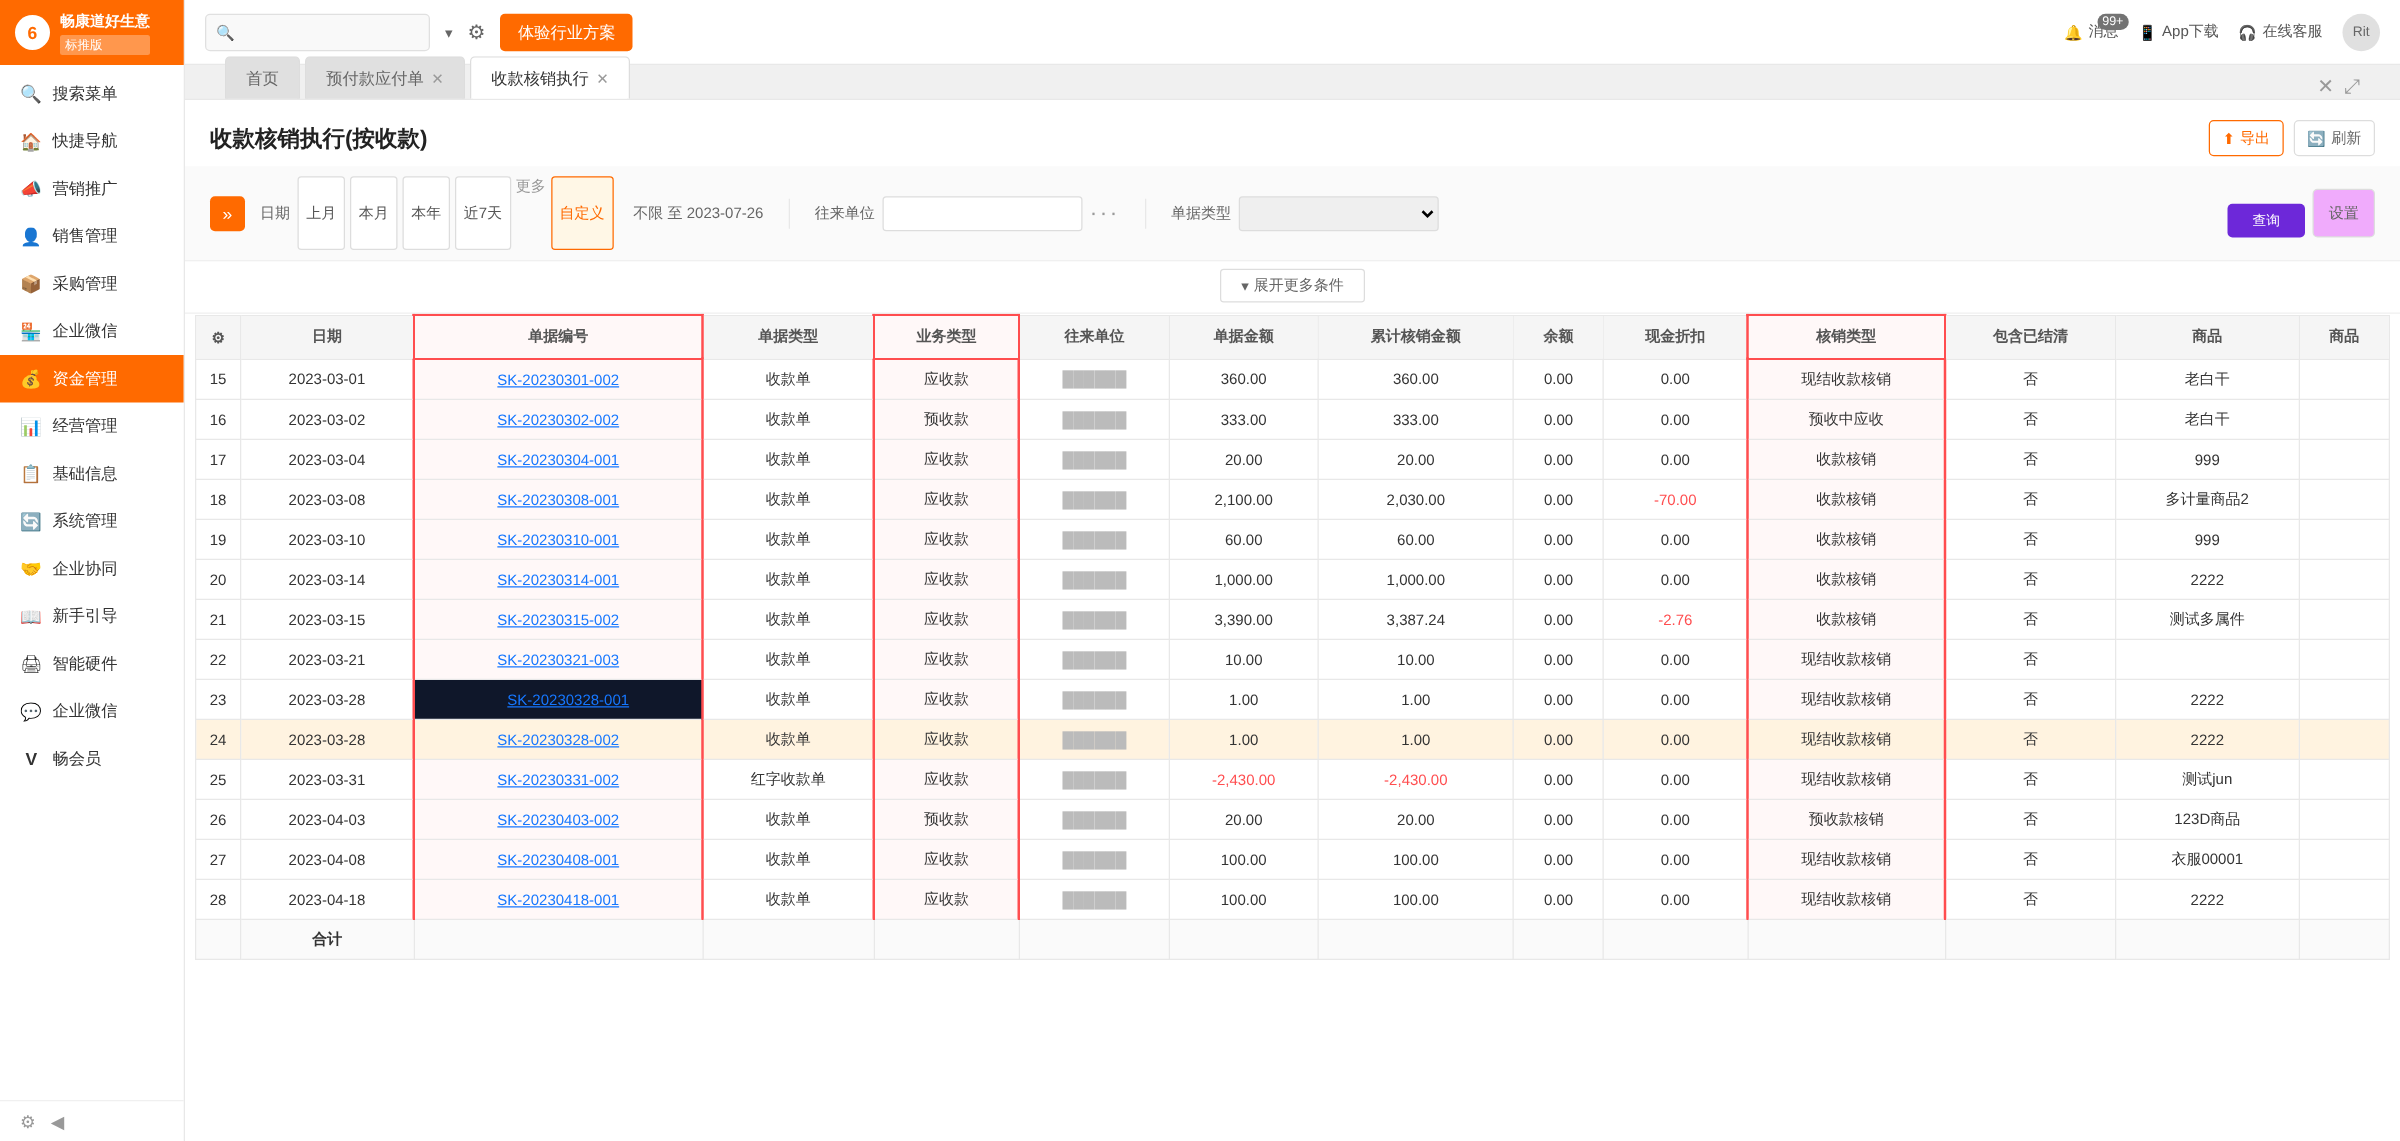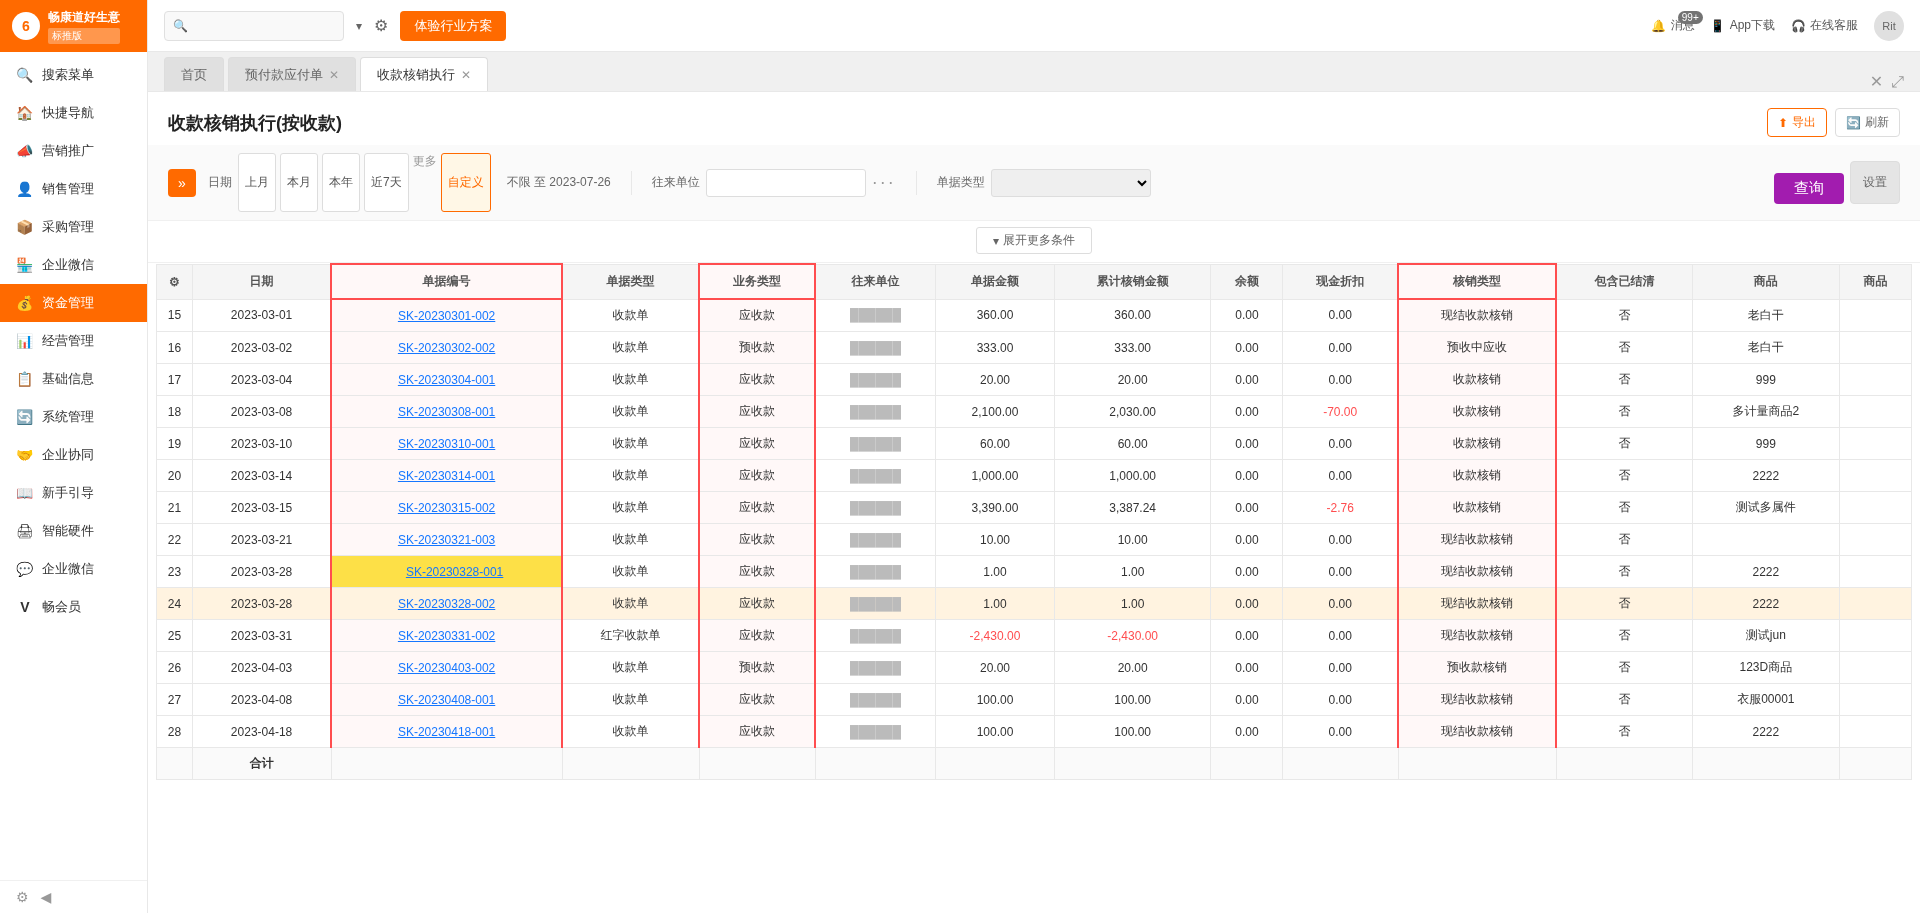--- a/index.html
+++ b/index.html
@@ -26,21 +26,21 @@
     .topbar-search input { border: none; background: transparent; outline: none; font-size: 12px; color: #999; width: 100%; }
     .topbar-dropdown { font-size: 12px; color: #666; cursor: pointer; }
     .topbar-gear { font-size: 16px; color: #666; cursor: pointer; }
     .topbar-solution-btn { background: #ff6a00; color: #fff; border: none; padding: 6px 14px; border-radius: 4px; font-size: 13px; cursor: pointer; }
     .topbar-right { margin-left: auto; display: flex; align-items: center; gap: 16px; }
     .topbar-msg { position: relative; display: flex; align-items: center; gap: 4px; cursor: pointer; color: #555; font-size: 12px; }
     .topbar-badge { background: #737373; color: #fff; font-size: 10px; padding: 1px 4px; border-radius: 8px; position: absolute; top: -6px; right: -8px; }
     .topbar-app, .topbar-service { display: flex; align-items: center; gap: 4px; cursor: pointer; color: #555; font-size: 12px; }
 
     
-    .tabs { height: 40px; background: #f0f0f0; border-bottom: 1px solid #e8e8e8; display: flex; align-items: flex-end; padding: 0 16px; }
+    .tabs { height: 28px; background: #f0f0f0; border-bottom: 1px solid #e8e8e8; display: flex; align-items: flex-end; padding: 0 32px; }
     .tab { height: 34px; padding: 0 16px; display: flex; align-items: center; gap: 6px; cursor: pointer; font-size: 13px; color: #666; background: #e0e0e0; border-radius: 4px 4px 0 0; margin-right: 4px; border: 1px solid #ddd; border-bottom: none; }
     .tab.active { background: #fff; color: #333; font-weight: 400; }
     .tab-close { color: #999; font-size: 12px; cursor: pointer; }
     .tabs-right { margin-left: auto; display: flex; gap: 8px; align-items: center; }
     .tabs-expand { color: #999; cursor: pointer; font-size: 16px; }
 
     
     .page { flex: 1; overflow: hidden; background: #fff; display: flex; flex-direction: column; padding: 0; }
     .page-header { padding: 16px 20px 8px; display: flex; align-items: center; justify-content: space-between; }
     .page-title { font-size: 18px; font-weight: 600; color: #222; }
@@ -53,22 +53,22 @@
     .filter-expand-btn { width: 28px; height: 28px; background: #ff6a00; color: #fff; border: none; border-radius: 4px; cursor: pointer; display: flex; align-items: center; justify-content: center; font-size: 14px; }
     .filter-group { display: flex; align-items: center; gap: 6px; font-size: 12px; color: #555; }
     .filter-label { color: #666; white-space: nowrap; }
     .filter-date-btns { display: flex; gap: 4px; }
     .filter-date-btn { padding: 20px 6px; border: 1px solid #ddd; background: #fff; border-radius: 3px; cursor: pointer; font-size: 12px; color: #555; }
     .filter-date-btn.custom { background: #fff7e6; border-color: #ff6a00; color: #ff6a00; }
     .filter-more { color: #999; cursor: pointer; font-size: 12px; }
     .filter-input { border: 1px solid #ddd; border-radius: 3px; padding: 3px 8px; font-size: 12px; width: 160px; height: 28px; outline: none; }
     .filter-dots { color: #999; font-size: 18px; letter-spacing: 2px; }
     .filter-select { border: 1px solid #ddd; border-radius: 3px; padding: 3px 8px; font-size: 12px; width: 160px; height: 28px; outline: none; }
-    .btn-query { background: #a21caf; color: #fff; border: none; padding: 6px 20px; border-radius: 4px; cursor: pointer; font-size: 15px; margin-top: 12px; }
-    .btn-setting { background: #e5e5e5; color: #666; border: 1px solid #ddd; padding: 6px 12px; border-radius: 4px; cursor: pointer; font-size: 12px; }
+    .btn-query { background: #6d28d9; color: #fff; border: none; padding: 6px 20px; border-radius: 4px; cursor: pointer; font-size: 11px; margin-top: 12px; }
+    .btn-setting { background: #f0abfc; color: #666; border: 1px solid #ddd; padding: 6px 12px; border-radius: 4px; cursor: pointer; font-size: 12px; }
 
     .filter-expand-row { padding: 6px 20px 8px; border-bottom: 1px solid #f0f0f0; display: flex; justify-content: center; }
     .btn-expand-more { display: flex; align-items: center; gap: 4px; color: #666; background: #fff; border: 1px solid #ddd; padding: 4px 16px; border-radius: 3px; cursor: pointer; font-size: 12px; }
 
     
     .table-wrap { flex: 1; overflow: auto; padding: 0 8px; }
     table { width: 100%; border-collapse: collapse; font-size: 12px; min-width: 1400px; }
     thead tr { background: #f5f5f5; }
     th { padding: 8px 8px; border: 1px solid #e8e8e8; color: #555; font-weight: 600; white-space: nowrap; text-align: center; position: sticky; top: 0; background: #f5f5f5; z-index: 2; }
     th.col-settings { width: 36px; }
@@ -414,21 +414,21 @@
               <td>0.00</td>
               <td>0.00</td>
               <td style="border-left: 2px solid rgb(255, 77, 79); border-right: 2px solid rgb(255, 77, 79); background: rgb(255, 248, 248);">现结收款核销</td>
               <td>否</td>
               <td></td>
               <td></td>
             </tr>
             <tr>
               <td>23</td>
               <td>2023-03-28</td>
-              <td class="td-link" style="border-left: 2px solid rgb(255, 77, 79); border-right: 2px solid rgb(255, 77, 79); background: #fde047; padding-left: 24px;">SK-20230328-001</td>
+              <td class="td-link" style="border-left: 2px solid rgb(255, 77, 79); border-right: 2px solid rgb(255, 77, 79); background: #0f172a; padding-left: 24px;">SK-20230328-001</td>
               <td>收款单</td>
               <td style="border-left: 2px solid rgb(255, 77, 79); border-right: 2px solid rgb(255, 77, 79); background: rgb(255, 248, 248);">应收款</td>
               <td class="col-gray">██████</td>
               <td>1.00</td>
               <td>1.00</td>
               <td>0.00</td>
               <td>0.00</td>
               <td style="border-left: 2px solid rgb(255, 77, 79); border-right: 2px solid rgb(255, 77, 79); background: rgb(255, 248, 248);">现结收款核销</td>
               <td>否</td>
               <td>2222</td>

